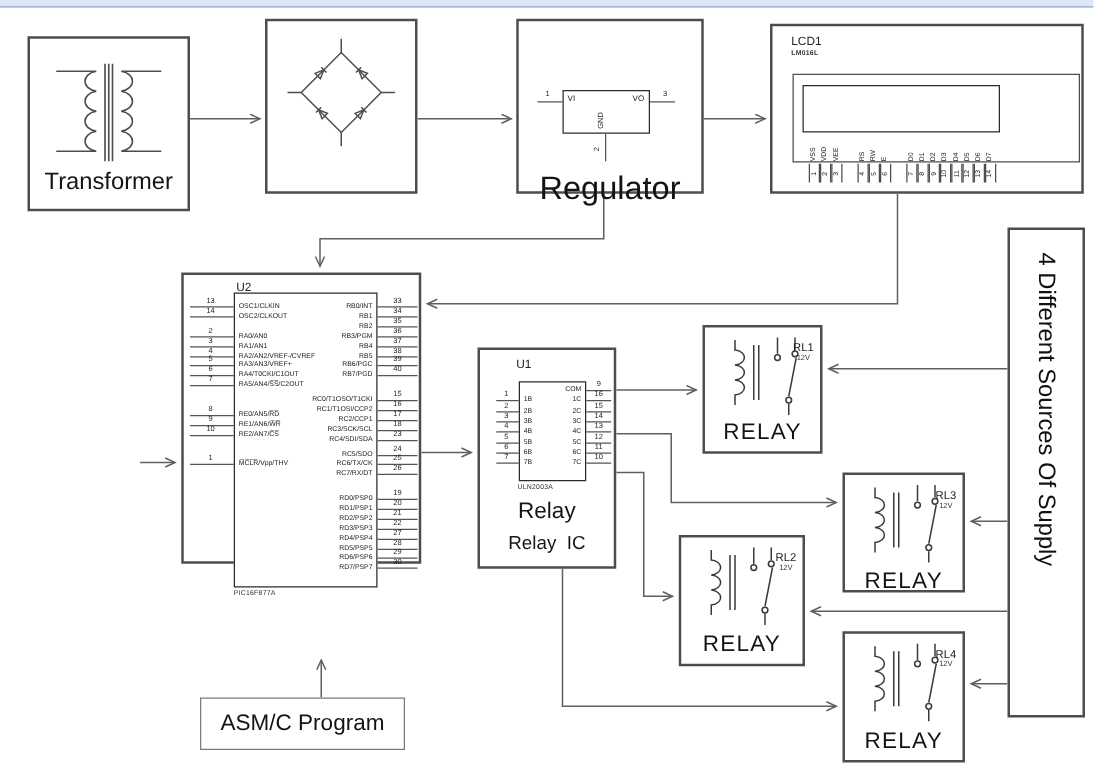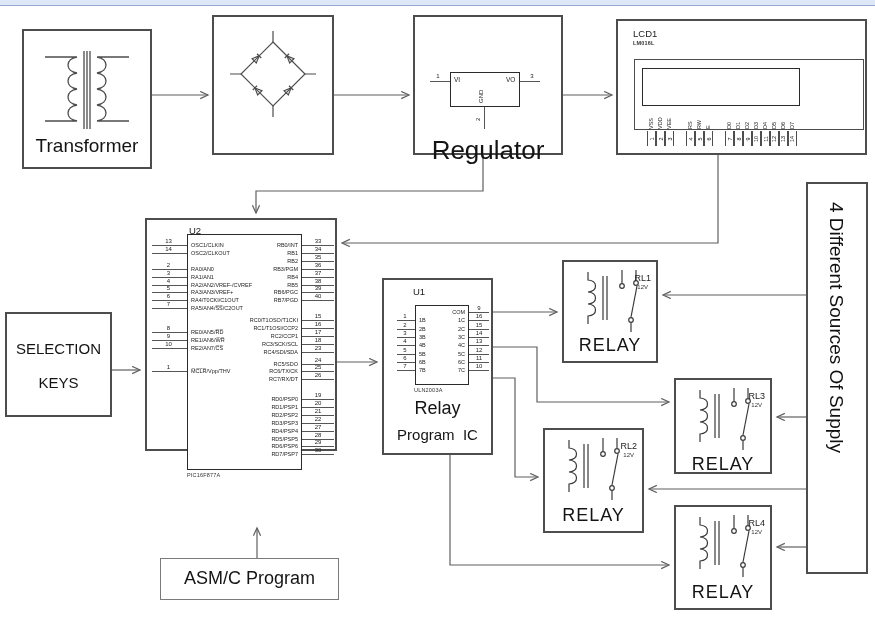--- a/index.html
+++ b/index.html
@@ -333,29 +333,25 @@
         <div class="pnum" style="left: 86px; top: 66.5px; width: 18px;">12</div>
         <div class="plab" style="left: 35px; top: 70.5px; width: 46px; text-align: right;">5C</div>
         <div class="pstub" style="left: 85px; top: 81.8px; width: 20px;"></div>
         <div class="pnum" style="left: 86px; top: 74.8px; width: 18px;">11</div>
         <div class="plab" style="left: 35px; top: 78.8px; width: 46px; text-align: right;">6C</div>
         <div class="pstub" style="left: 85px; top: 90.1px; width: 20px;"></div>
         <div class="pnum" style="left: 86px; top: 83.1px; width: 18px;">10</div>
         <div class="plab" style="left: 35px; top: 87.1px; width: 46px; text-align: right;">7C</div>
       </div>
     <div class="blabel" style="top:118px;font-size:18px;">Relay</div>
-    <div class="blabel" style="top:146px;font-size:15px;white-space:pre;">Program  IC</div>
-  </div>
-
-  <div class="box" style="left:5px;top:312px;width:107px;height:105px;">
-    <div class="blabel" style="top:26px;font-size:15px;">SELECTION</div>
-    <div class="blabel" style="top:60px;font-size:15px;">KEYS</div>
-  </div>
-
-  <div class="box thin" style="left:160px;top:558px;width:179px;height:42px;text-decoration:underline;">
+    <div class="blabel" style="top:146px;font-size:15px;white-space:pre;">Relay  IC</div>
+  </div>
+
+
+  <div class="box thin" style="left:160px;top:558px;width:164px;height:42px;text-decoration:underline;">
     <div class="blabel" style="top:9px;font-size:18px;">ASM/C Program</div>
   </div>
 
   <div class="box" style="left:806px;top:182px;width:62px;height:392px;">
     <div class="abs vtext-cw" style="left:17px;top:18px;height:360px;font-size:19px;">4 Different Sources Of Supply</div>
   </div>
 
   <div id="relay-area">
       <div class="box" style="left: 562px; top: 260px; width: 96px; height: 103px;">
         <svg width="80" height="68" style="left: 8px; top: 6px;">

